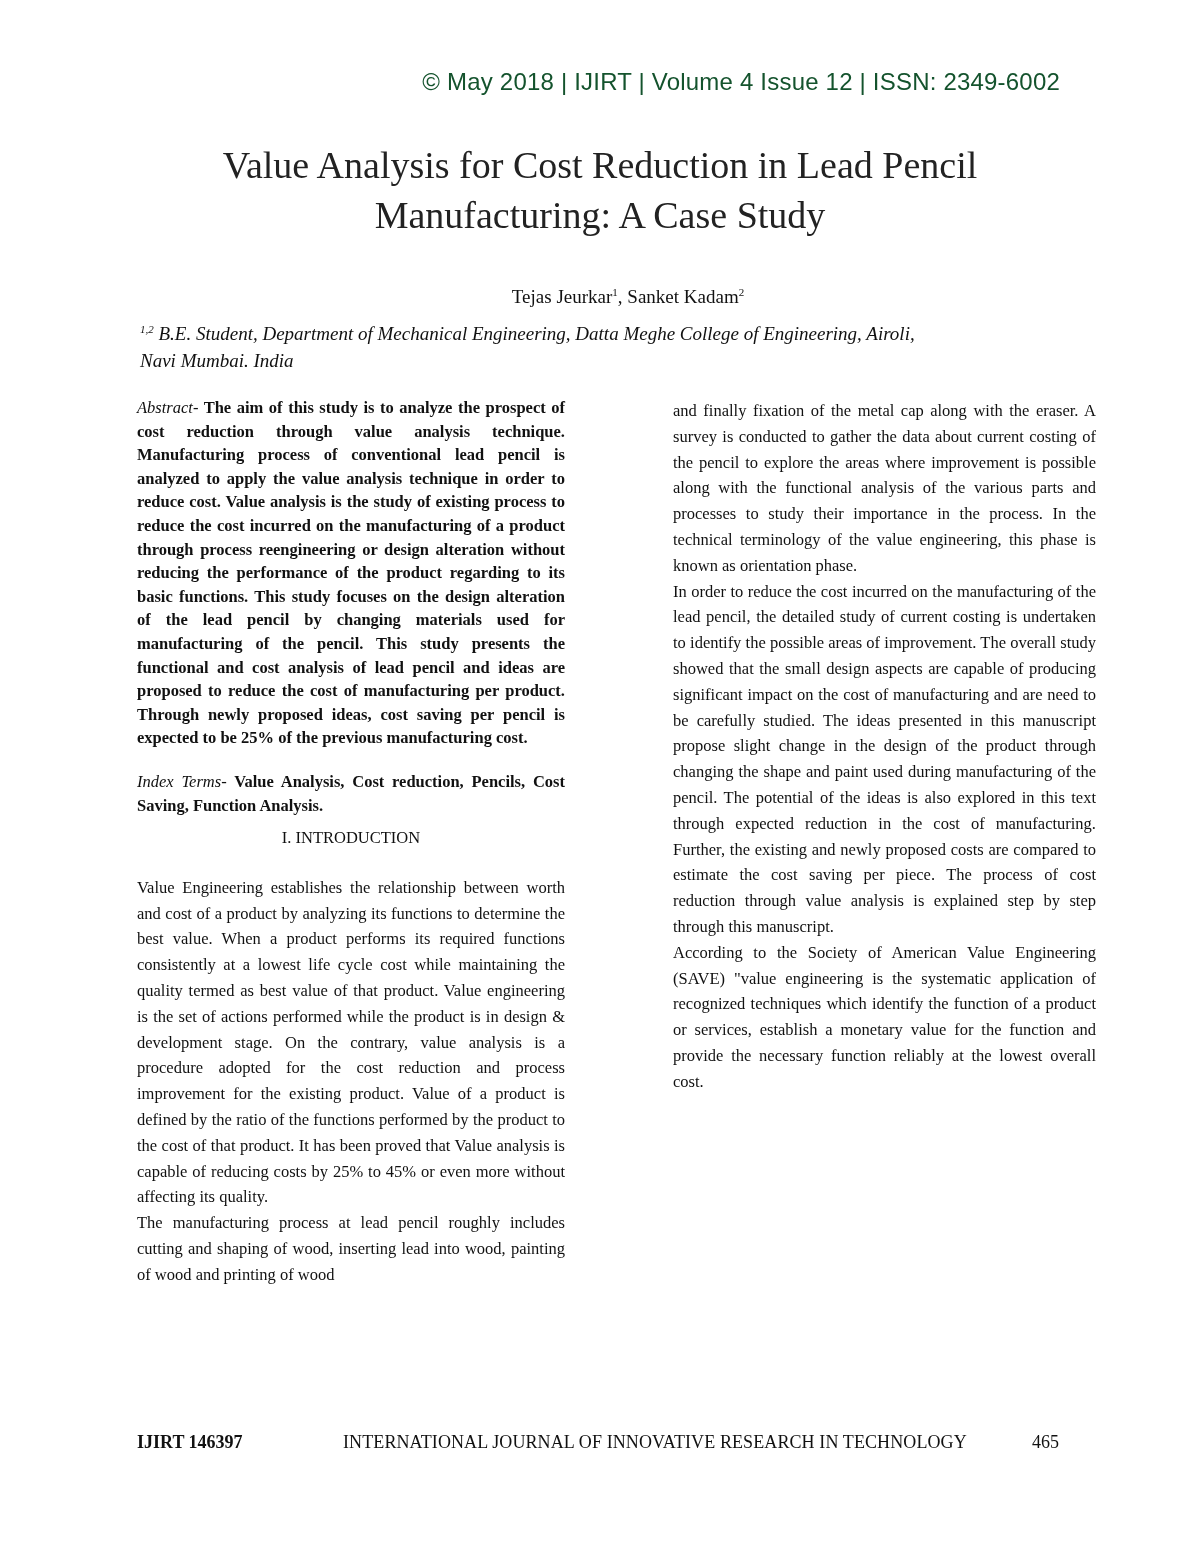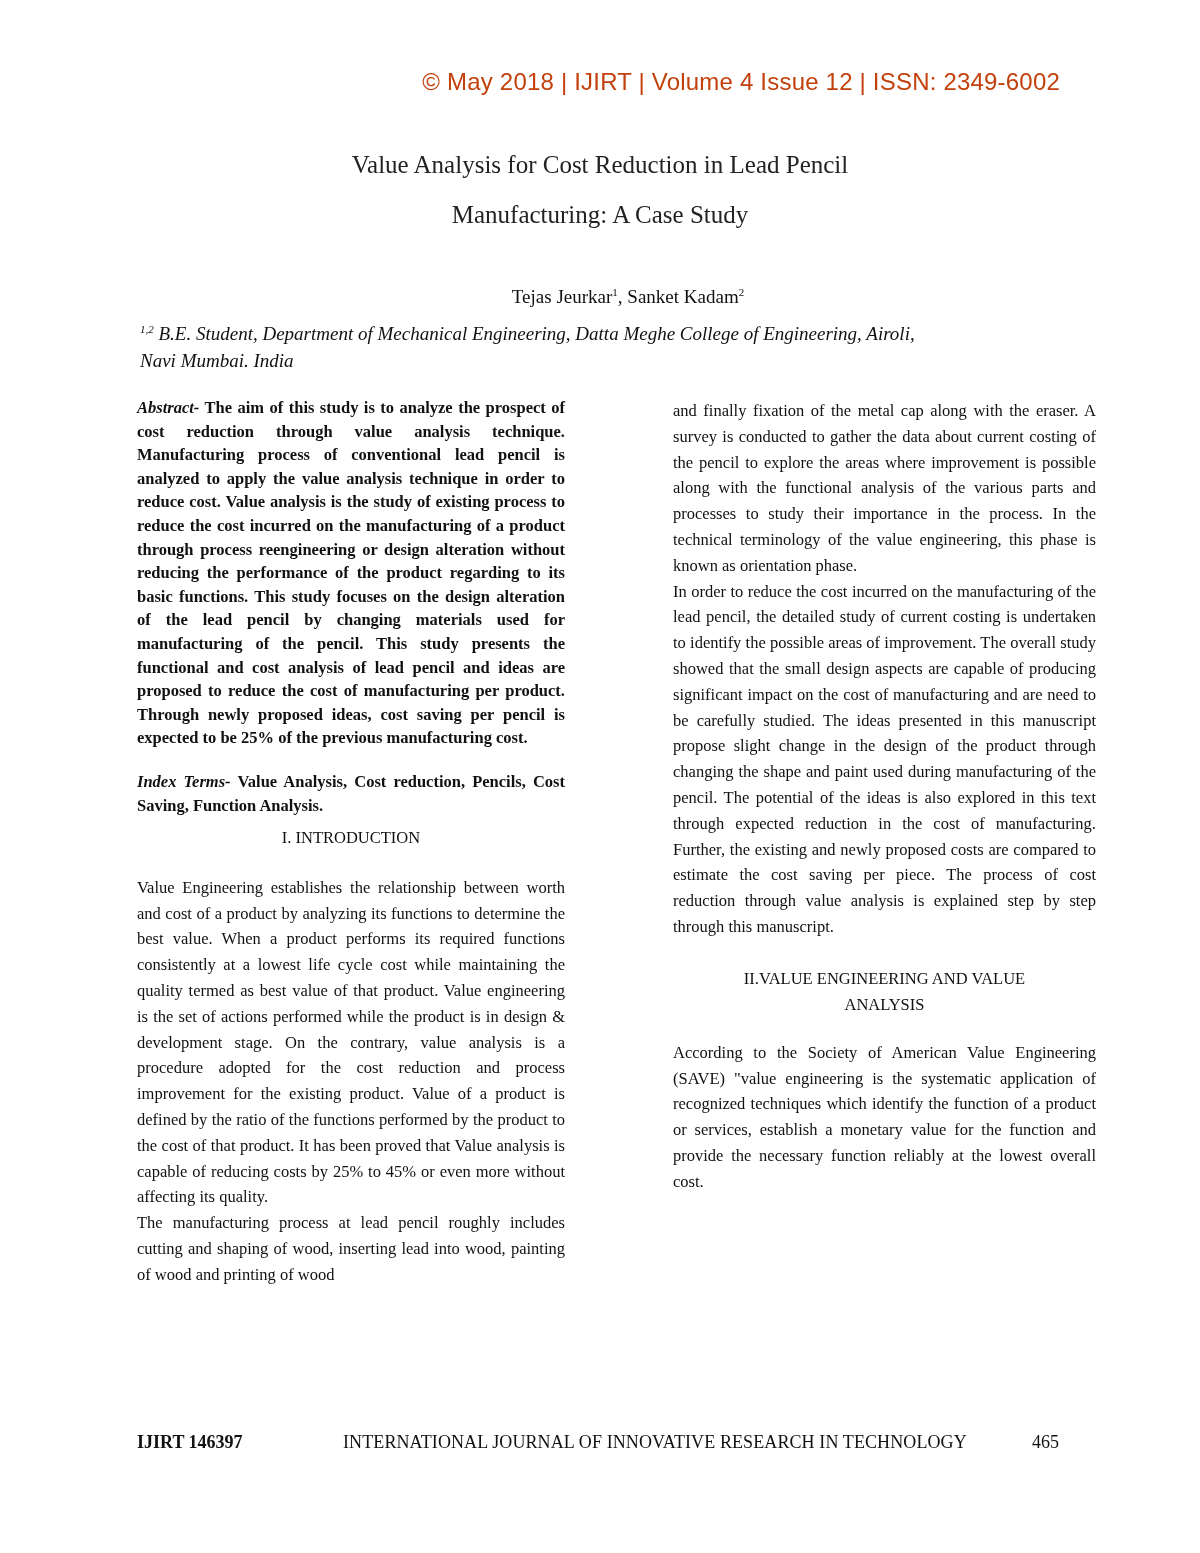--- a/index.html
+++ b/index.html
@@ -1,26 +1,26 @@
 <!DOCTYPE html>
 <html><head>
 <meta charset="utf-8">
 <style>
   html, body { margin: 0; padding: 0; background: #fff; }
   body { width: 1200px; height: 1553px; position: relative; overflow: hidden; color: #111; font-family: "Liberation Serif", serif; }
-  .header { position: absolute; top: 68px; right: 140px; font-family: "Liberation Sans", sans-serif; font-size: 24px; color: #c2410c; letter-spacing: 0.2px; }
-  .title { position: absolute; top: 140px; left: 0; width: 1200px; text-align: center; font-size: 25px; line-height: 50px; color: #222; }
+  .header { position: absolute; top: 68px; right: 140px; font-family: "Liberation Sans", sans-serif; font-size: 24px; color: #14532d; letter-spacing: 0.2px; }
+  .title { position: absolute; top: 140px; left: 0; width: 1200px; text-align: center; font-size: 38px; line-height: 50px; color: #222; }
   .authors { position: absolute; top: 286px; left: 0; width: 1200px; text-align: center; font-size: 19px; padding-left: 28px; }
   .affil { position: absolute; top: 316px; left: 140px; width: 920px; font-size: 19px; font-style: italic; line-height: 27px; }
   sup { font-size: 11px; }
   .col { position: absolute; top: 396px; width: 428px; font-size: 16.5px; line-height: 25.8px; text-align: justify; }
   .col.left { left: 137px; }
   .col.right { left: 636px; top: 398px; width: 423px; margin-left: 37px; }
   .abstract { font-weight: bold; line-height: 23.6px; }
-  .abstract .lbl, .index .lbl { font-style: italic; font-weight: bold; }
+  .abstract .lbl, .index .lbl { font-style: italic; font-weight: normal; }
   .index { font-weight: bold; margin-top: 20px; line-height: 23.6px; }
   .heading { text-align: center; margin: 8px 0 24px; font-size: 16.5px; }
   p { margin: 0; }
   .rh { text-align: center; margin: 26px 0 22px; line-height: 26px; }
   .footer { position: absolute; top: 1432px; left: 137px; width: 922px; font-size: 18px; }
   .footer .id { position: absolute; left: 0; font-weight: bold; }
   .footer .journal { position: absolute; left: 206px; letter-spacing: 0.1px; }
   .footer .page { position: absolute; right: 0; }
 </style>
 </head>
@@ -46,24 +46,20 @@
   <p class="abstract"><span class="lbl">Abstract-</span><span> The aim of this study is to analyze the prospect of cost reduction through value analysis technique. Manufacturing process of conventional lead pencil is analyzed to apply the value analysis technique in order to reduce cost. Value analysis is the study of existing process to reduce the cost incurred on the manufacturing of a product through process reengineering or design alteration without reducing the performance of the product regarding to its basic functions. This study focuses on the design alteration of the lead pencil by changing materials used for manufacturing of the pencil. This study presents the functional and cost analysis of lead pencil and ideas are proposed to reduce the cost of manufacturing per product. Through newly proposed ideas, cost saving per pencil is expected to be 25% of the previous manufacturing cost.</span></p>
   <p class="index"><span class="lbl">Index Terms-</span><span> Value Analysis, Cost reduction, Pencils, Cost Saving, Function Analysis.</span></p>
   <div class="heading">I. INTRODUCTION</div>
   <p>Value Engineering establishes the relationship between worth and cost of a product by analyzing its functions to determine the best value. When a product performs its required functions consistently at a lowest life cycle cost while maintaining the quality termed as best value of that product. Value engineering is the set of actions performed while the product is in design &amp; development stage. On the contrary, value analysis is a procedure adopted for the cost reduction and process improvement for the existing product. Value of a product is defined by the ratio of the functions performed by the product to the cost of that product. It has been proved that Value analysis is capable of reducing costs by 25% to 45% or even more without affecting its quality.</p>
   <p>The manufacturing process at lead pencil roughly includes cutting and shaping of wood, inserting lead into wood, painting of wood and printing of wood</p>
 </div>
 
 <div class="col right">
   <p>and finally fixation of the metal cap along with the eraser. A survey is conducted to gather the data about current costing of the pencil to explore the areas where improvement is possible along with the functional analysis of the various parts and processes to study their importance in the process. In the technical terminology of the value engineering, this phase is known as orientation phase.</p>
   <p>In order to reduce the cost incurred on the manufacturing of the lead pencil, the detailed study of current costing is undertaken to identify the possible areas of improvement. The overall study showed that the small design aspects are capable of producing significant impact on the cost of manufacturing and are need to be carefully studied. The ideas presented in this manuscript propose slight change in the design of the product through changing the shape and paint used during manufacturing of the pencil. The potential of the ideas is also explored in this text through expected reduction in the cost of manufacturing. Further, the existing and newly proposed costs are compared to estimate the cost saving per piece. The process of cost reduction through value analysis is explained step by step through this manuscript.</p>
-  <div class="rh">
-    <div>II.VALUE  ENGINEERING AND VALUE</div>
-    <div>ANALYSIS</div>
-  </div>
   <p>According to the Society of American Value Engineering (SAVE) "value engineering is the systematic application of recognized techniques which identify the function of a product or services, establish a monetary value for the function and provide the necessary function reliably at the lowest overall cost.</p>
 </div>
 
 <div class="footer">
   <span class="id">IJIRT 146397</span>
   <span class="journal">INTERNATIONAL JOURNAL OF INNOVATIVE RESEARCH IN TECHNOLOGY</span>
   <span class="page">465</span>
 </div>
 
 </body></html>

